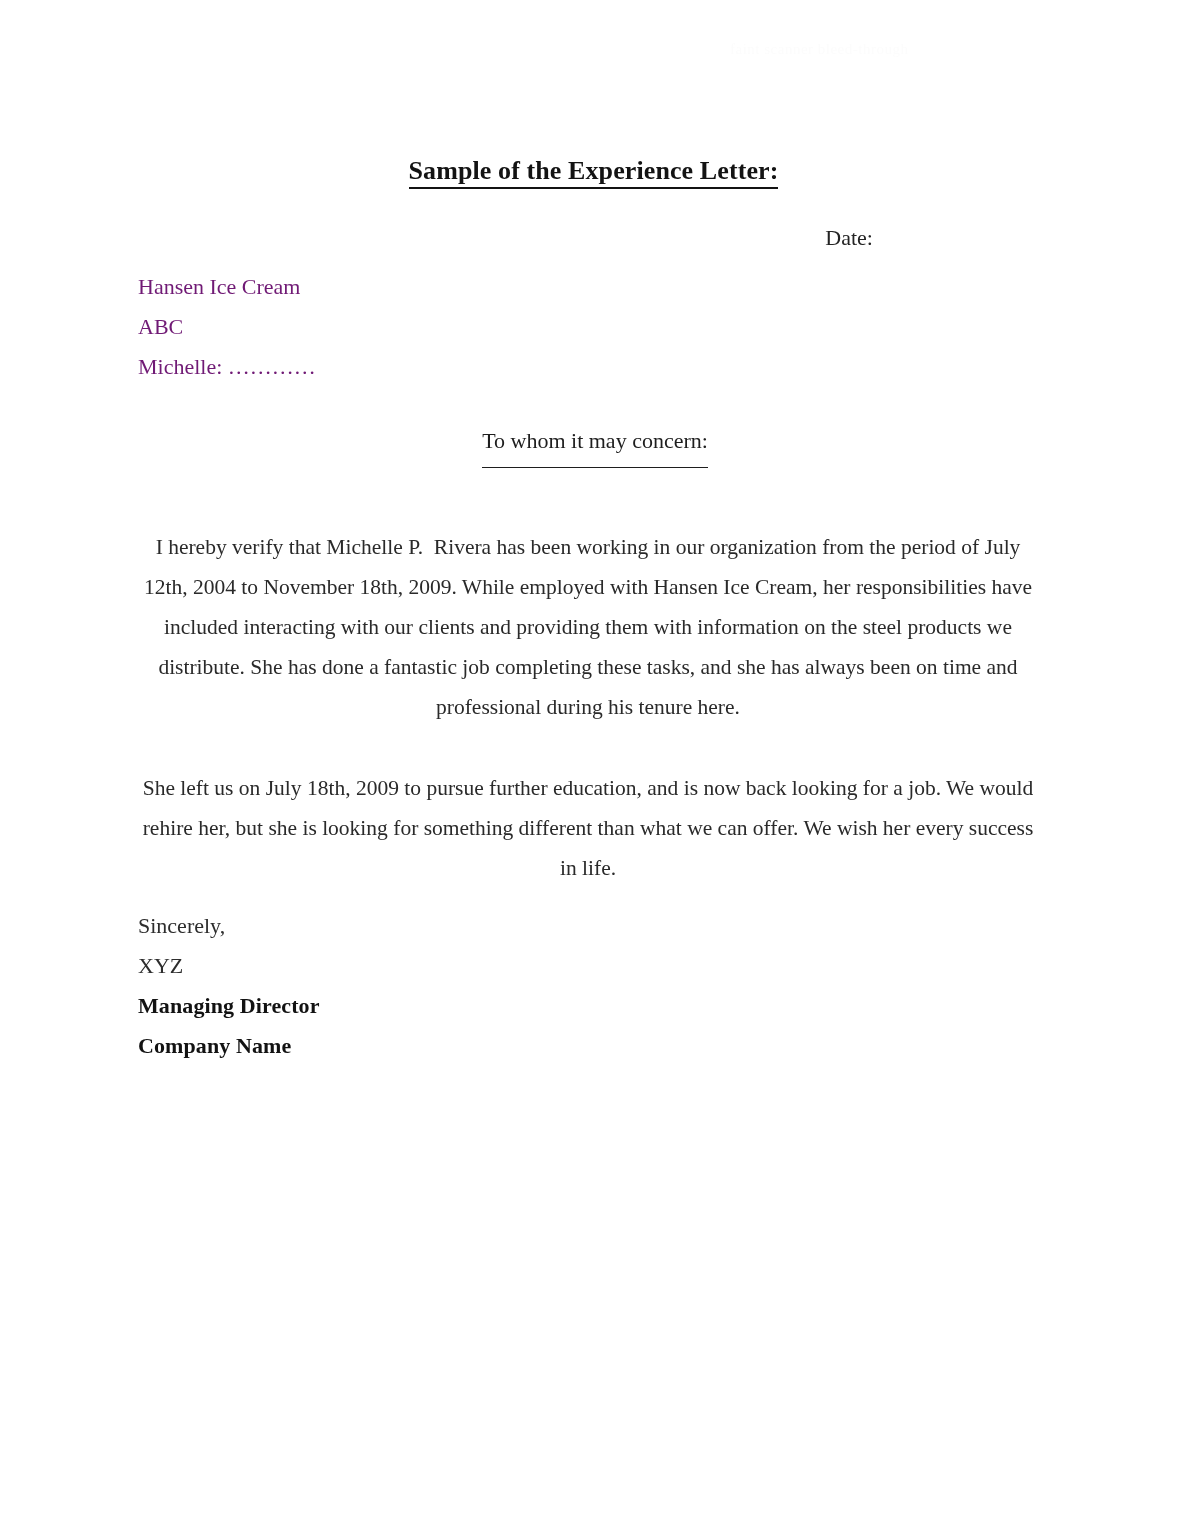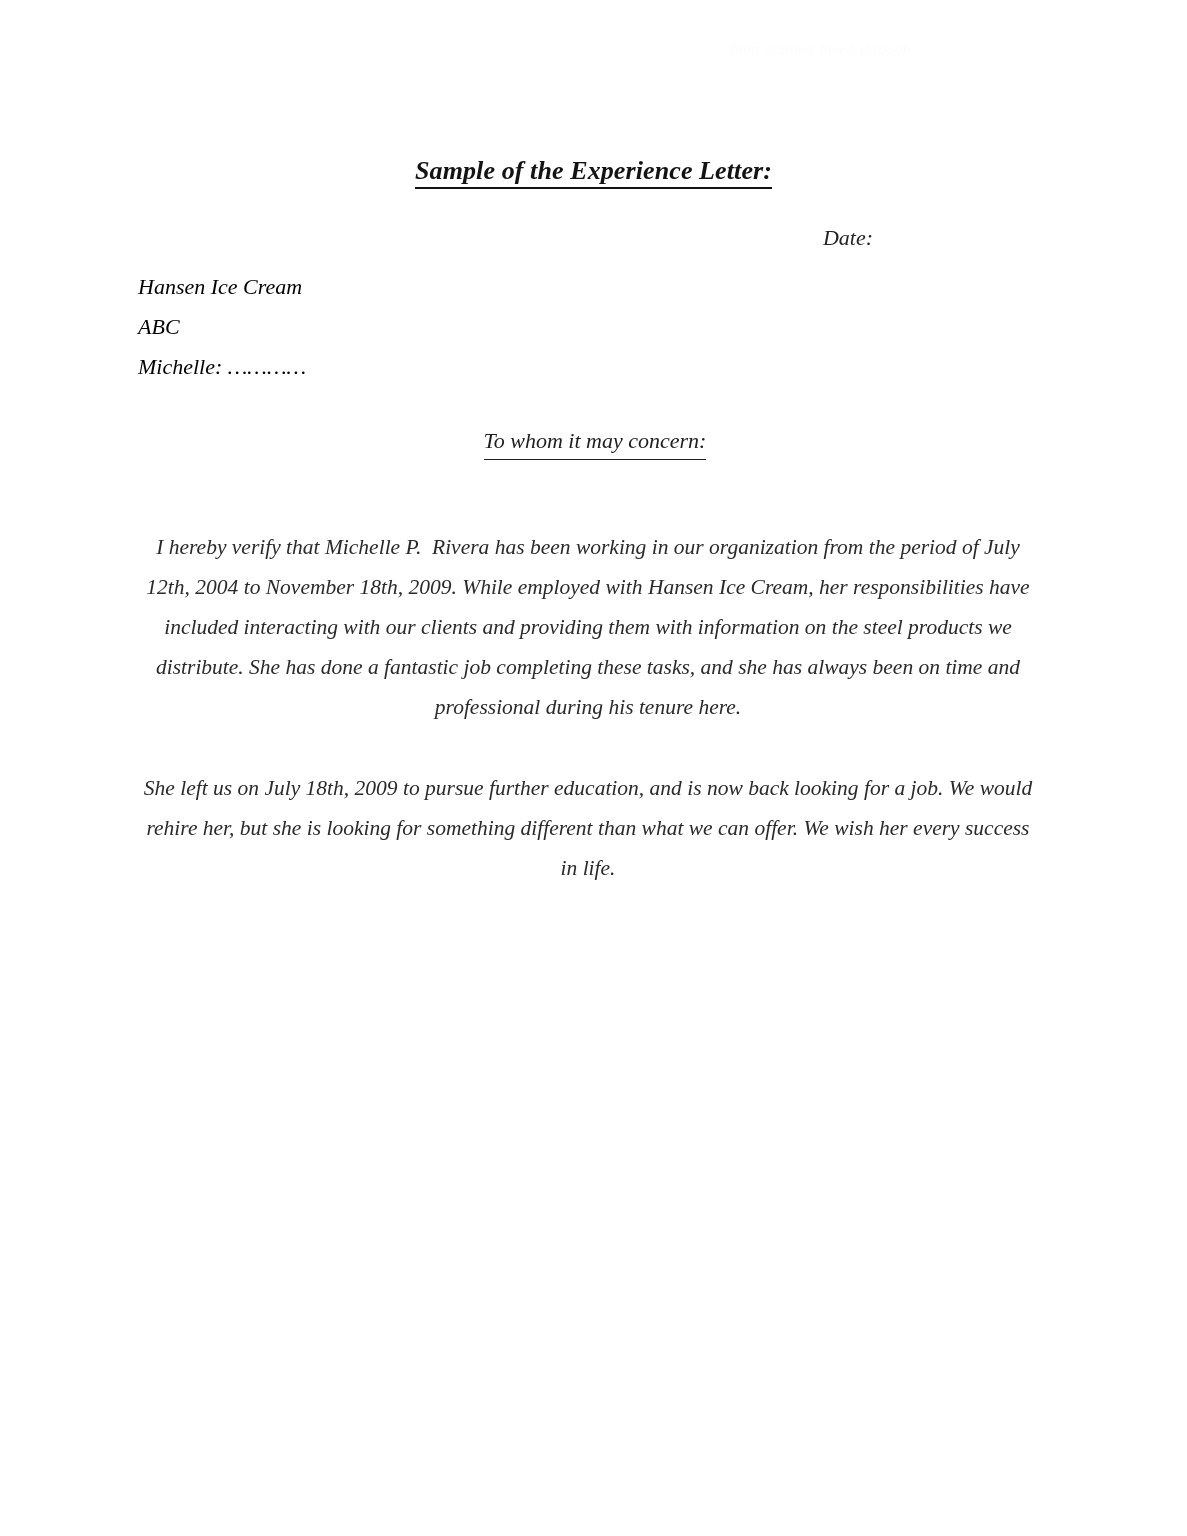--- a/index.html
+++ b/index.html
@@ -10,21 +10,20 @@
   }
 
   .page {
     position: relative;
     width: 1187px;
     height: 1536px;
     background: #ffffff;
     font-family: "Liberation Serif", "DejaVu Serif", serif;
     color: #2b2b2b;
     overflow: hidden;
-    font-style: italic;
   }
 
   
   .ghost-artifact {
     position: absolute;
     top: 38px;
     left: 730px;
     width: 430px;
     height: 70px;
     color: #fcfcfc;
@@ -61,36 +60,36 @@
     font-size: 22px;
     color: #242424;
   }
 
   .address-block {
     position: absolute;
     top: 267px;
     left: 138px;
     font-size: 22px;
     line-height: 40px;
-    color: #000000;
+    color: #701a75;
   }
   .address-block div { white-space: pre; }
 
   .salutation {
     position: absolute;
     top: 428px;
     left: 0;
     width: 1190px;
     text-align: center;
     font-size: 22px;
     color: #1e1e1e;
   }
   .salutation span.u {
     border-bottom: 1.6px solid #1e1e1e;
-    padding-bottom: 6px;
+    padding-bottom: 14px;
   }
 
   .body-block {
     position: absolute;
     left: 138px;
     width: 900px;
     font-size: 21.5px;
     line-height: 40px;
     color: #2a2a2a;
     text-align: center;
@@ -130,14 +129,20 @@
     <div>ABC</div>
     <div>Michelle: …………</div>
   </div>
 
   <div class="salutation"><span class="u">To whom it may concern:</span></div>
 
   <p class="body-block" id="para-1">I hereby verify that Michelle P.  Rivera has been working in our organization from the period of July 12th, 2004 to November 18th, 2009. While employed with Hansen Ice Cream, her responsibilities have included interacting with our clients and providing them with information on the steel products we distribute. She has done a fantastic job completing these tasks, and she has always been on time and professional during his tenure here.</p>
 
   <p class="body-block" id="para-2">She left us on July 18th, 2009 to pursue further education, and is now back looking for a job. We would rehire her, but she is looking for something different than what we can offer. We wish her every success in life.</p>
 
+  <div class="signature-block">
+    <div class="light">Sincerely,</div>
+    <div class="light">XYZ</div>
+    <div class="heavy">Managing Director</div>
+    <div class="heavy">Company Name</div>
+  </div>
 
 </div>
 
 </body></html>

